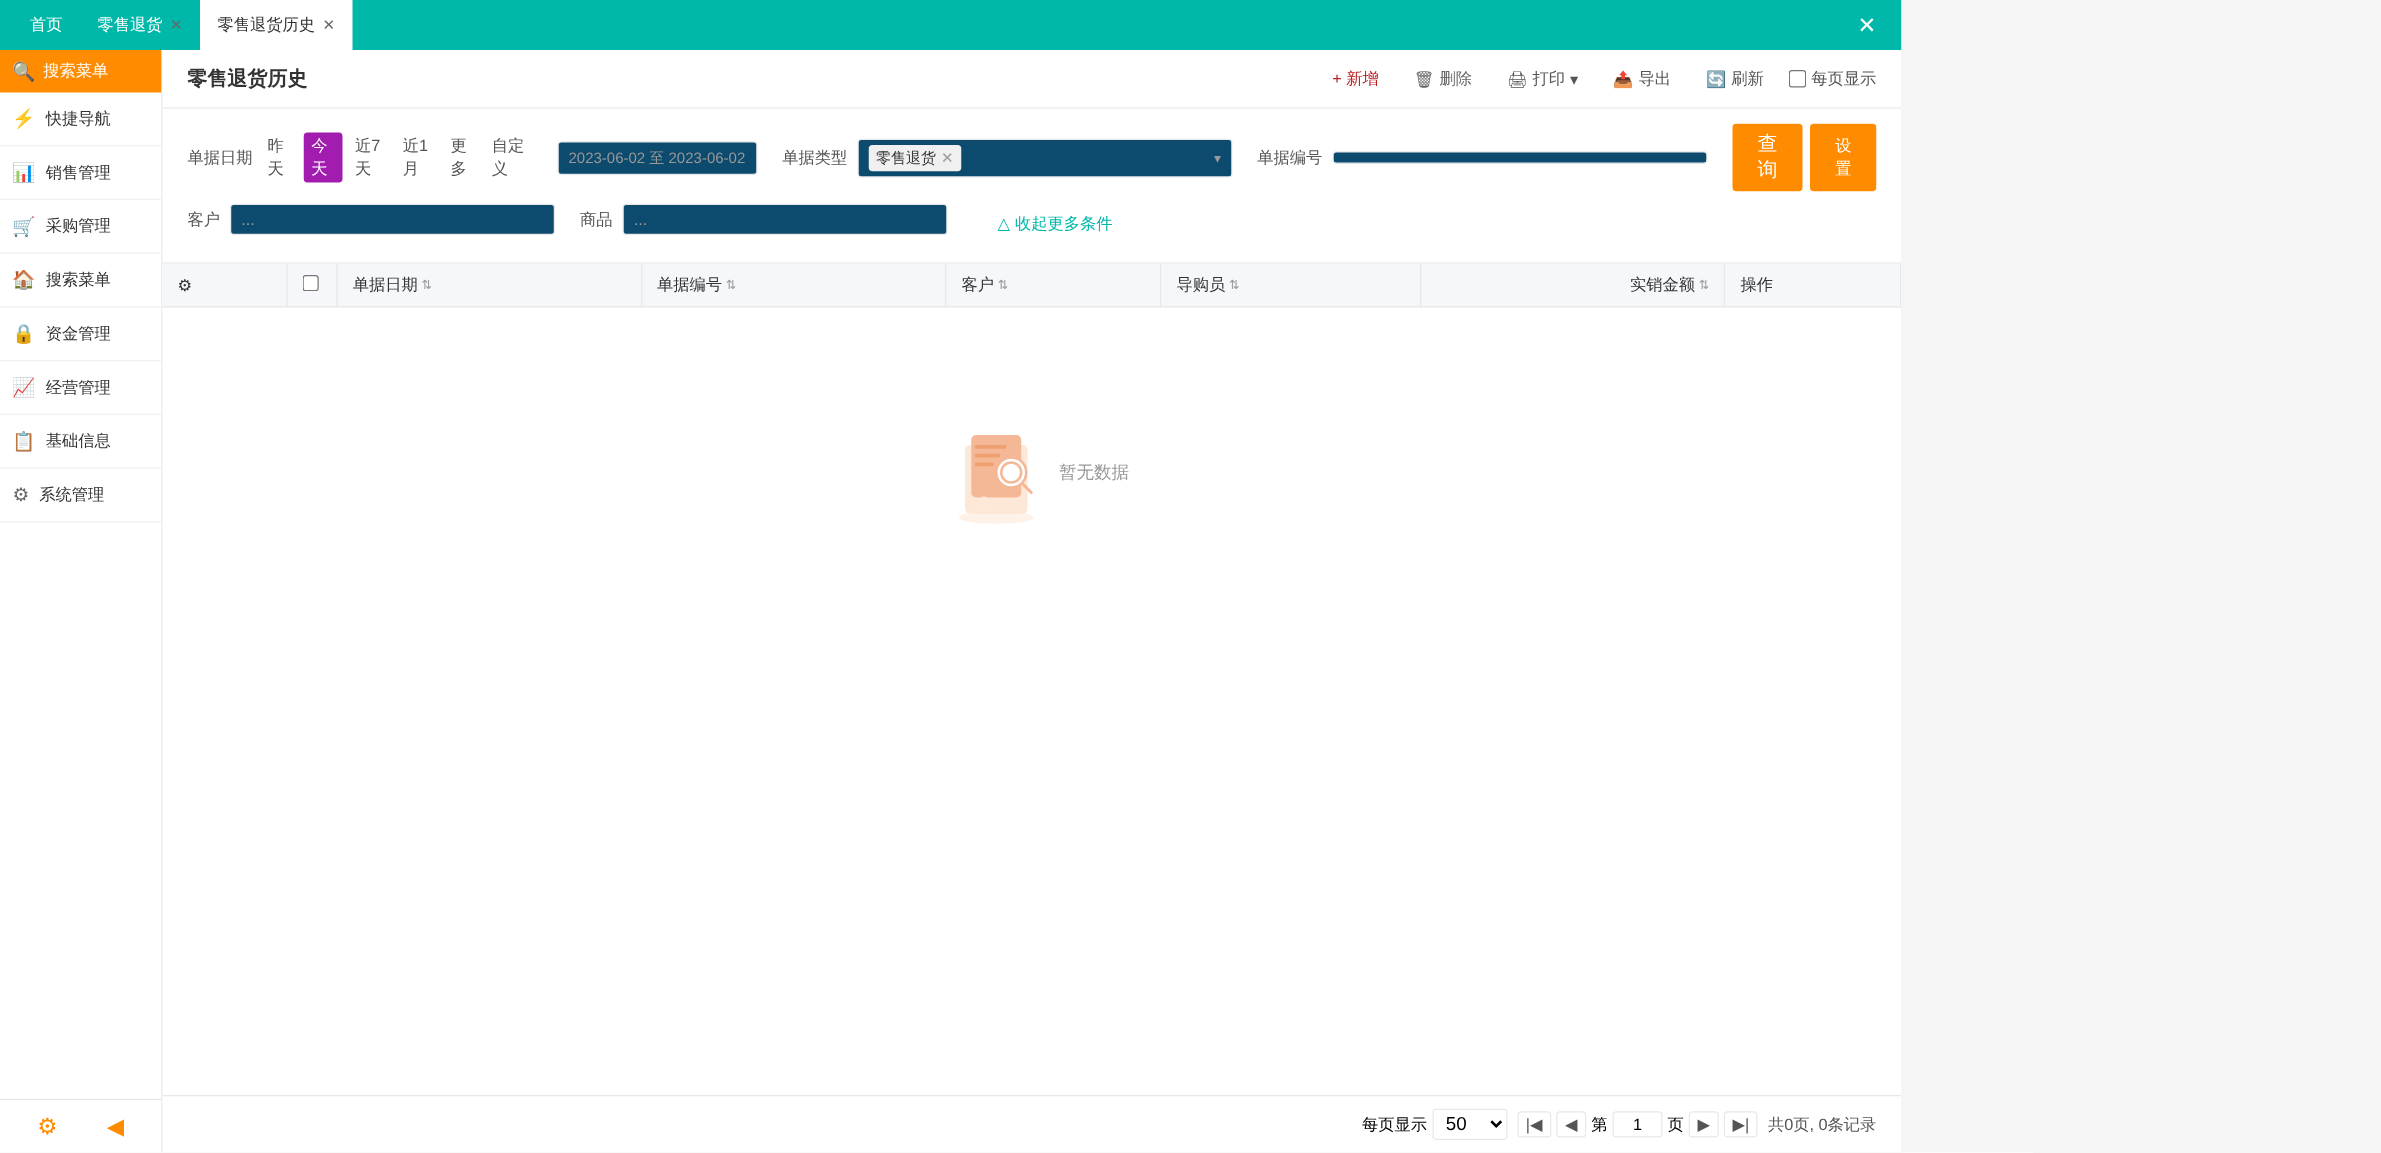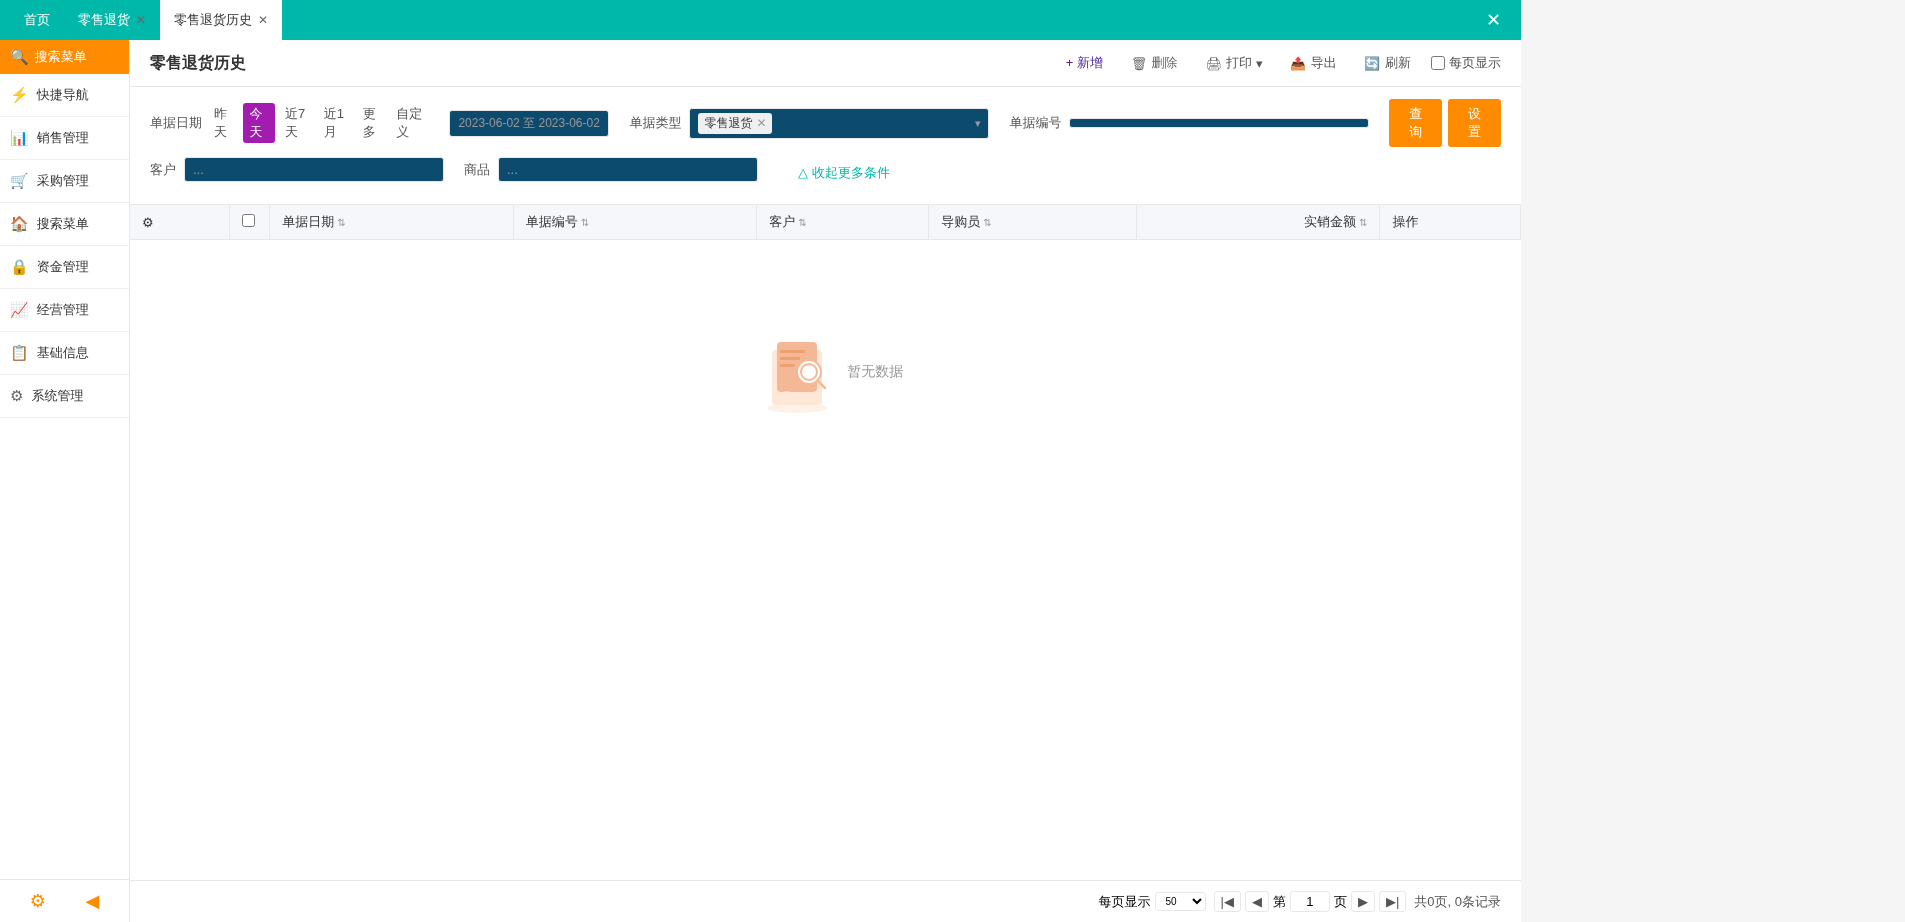--- a/index.html
+++ b/index.html
@@ -26,21 +26,21 @@
     .nav-item { display: flex; align-items: center; padding: 12px 10px; cursor: pointer; color: #333; font-size: 13px; border-bottom: 1px solid #f0f0f0; }
     .nav-item .nav-icon { margin-right: 8px; font-size: 15px; color: #666; }
     .sidebar-bottom { display: flex; align-items: center; justify-content: space-around; padding: 10px; border-top: 1px solid #e8e8e8; }
     .sidebar-bottom-icon { color: #ff8c00; cursor: pointer; font-size: 18px; }
 
     
     .page-header { background: #fff; padding: 10px 20px; display: flex; align-items: center; justify-content: space-between; border-bottom: 1px solid #e8e8e8; flex-shrink: 0; }
     .page-title { font-size: 16px; font-weight: bold; color: #333; }
     .toolbar { display: flex; align-items: center; gap: 12px; }
     .toolbar-btn { display: flex; align-items: center; gap: 4px; cursor: pointer; color: #555; font-size: 13px; padding: 4px 8px; border-radius: 3px; }
-    .btn-new { color: #4c1d95; }
+    .btn-new { color: #b91c1c; }
     .btn-del { color: #666; }
     .show-detail { display: flex; align-items: center; gap: 4px; font-size: 13px; color: #555; }
     .show-detail input[type=checkbox] { width: 14px; height: 14px; }
 
     
     .filter-area { background: #fff; padding: 12px 20px; border-bottom: 1px solid #e8e8e8; flex-shrink: 0; }
     .filter-row { display: flex; align-items: center; gap: 20px; margin-bottom: 10px; }
     .filter-item { display: flex; align-items: center; gap: 8px; }
     .filter-label { color: #555; font-size: 13px; white-space: nowrap; }
     .date-filters { display: flex; align-items: center; gap: 6px; font-size: 13px; }
@@ -65,29 +65,29 @@
     .th-settings { color: #666; cursor: pointer; }
     .th-checkbox { width: 40px; text-align: center; }
 
     
     .empty-state { display: flex; flex-direction: row; align-items: center; justify-content: center; padding: 80px 0; }
     .empty-text { color: #999; font-size: 14px; }
 
     
     .pagination { display: flex; align-items: center; justify-content: flex-end; padding: 10px 20px; background: #fff; border-top: 1px solid #e8e8e8; gap: 8px; font-size: 13px; flex-shrink: 0; }
     .page-size-select { display: flex; align-items: center; gap: 4px; }
-    .select-box { border: 1px solid #e8e8e8; border-radius: 3px; padding: 2px 6px; font-size: 10px; cursor: pointer; background: #fff; }
+    .select-box { border: 1px solid #e8e8e8; border-radius: 3px; padding: 2px 6px; font-size: 15px; cursor: pointer; background: #fff; }
     .page-nav { display: flex; align-items: center; gap: 4px; }
     .page-nav-btn { border: 1px solid #e8e8e8; background: #fff; padding: 2px 6px; cursor: pointer; border-radius: 3px; color: #555; font-size: 13px; }
     .page-nav-btn:disabled { color: #ccc; cursor: default; }
     .page-input { border: 1px solid #e8e8e8; border-radius: 3px; padding: 2px 6px; width: 40px; text-align: center; font-size: 13px; }
     .page-total { color: #555; }
 
     
-    .action-btn-query { background: #ff8c00; color: #fff; border: none; border-radius: 3px; padding: 6px 18px; cursor: pointer; font-size: 13px; }
+    .action-btn-query { background: #ff8c00; color: #fff; border: none; border-radius: 3px; padding: 6px 18px; cursor: pointer; font-size: 16px; }
     .action-btn-settings { background: #ff8c00; color: #fff; border: none; border-radius: 3px; padding: 6px 18px; cursor: pointer; font-size: 13px; }
 
     
     .empty-svg { width: 100px; height: 100px; }
   </style>
 </head>
 <body>
 
 <div class="app-container">
 

